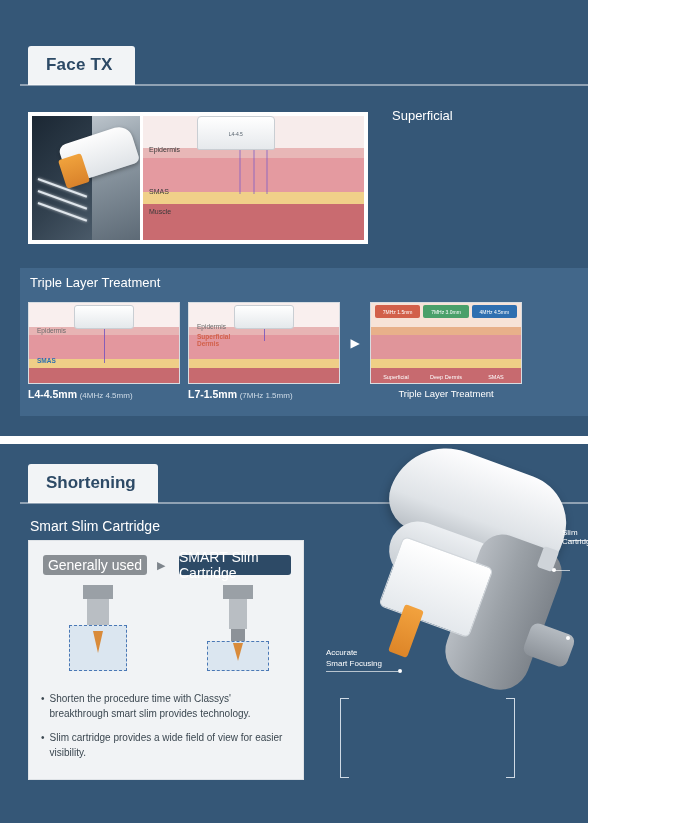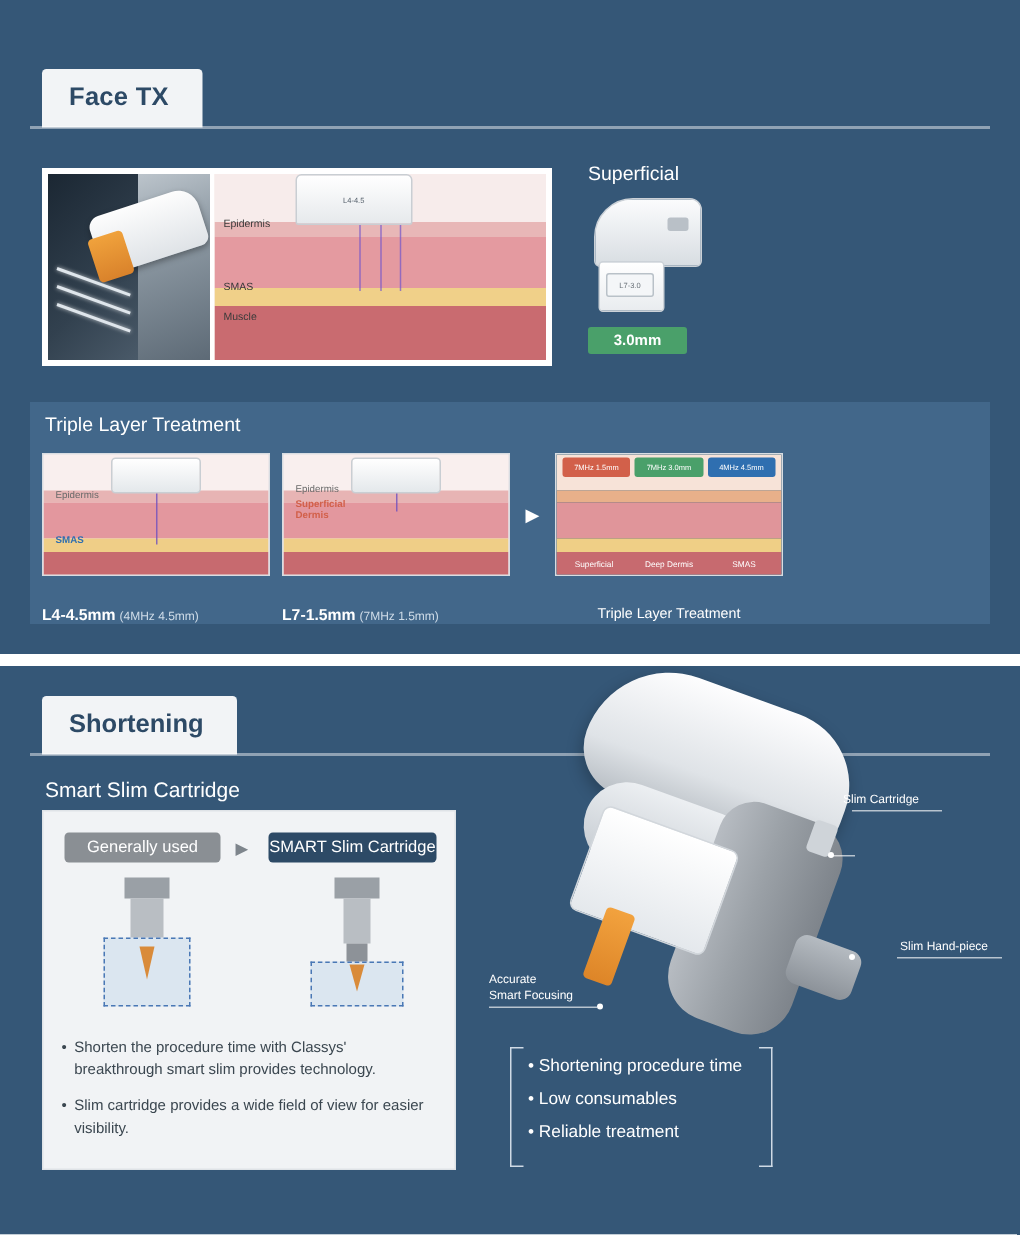--- a/index.html
+++ b/index.html
@@ -2,21 +2,21 @@
 <html><head>
 <meta charset="utf-8">
 <style>
   * { box-sizing: border-box; }
   html, body {
     margin: 0; padding: 0;
     width: 680px; height: 823px;
     background: #ffffff;
     font-family: "Liberation Sans", sans-serif;
   }
-  .page { position: relative; width: 680px; height: 823px; overflow: hidden; background: #fff; }
+  .page { position: relative; width: 588px; height: 823px; overflow: hidden; background: #fff; }
 
   
   .sec1 {
     position: absolute; left: 0; top: 0; width: 680px; height: 436px;
     background: #355777;
   }
   .tab {
     position: absolute; left: 28px; top: 46px;
     background: #f2f4f6; color: #2d4a66;
     font-size: 17px; font-weight: bold;
@@ -136,21 +136,21 @@
   .tl-img .s-smas { position:absolute; left:0; top:56px; width:100%; height:9px;  background:#efce87; }
   .tl-img .s-musc { position:absolute; left:0; top:65px; width:100%; height:17px; background:#c76a6f; }
   .tl-probe {
     position: absolute; left: 50%; top: 2px; transform: translateX(-50%);
     width: 60px; height: 24px; background: linear-gradient(180deg,#fff,#e4e8eb);
     border: 1px solid #c9ced3; border-radius: 3px;
   }
   .tl-beam { position: absolute; top: 26px; left: 50%; width: 1px; background: rgba(110,80,190,.8); }
   .tl-tag { position: absolute; font-size: 6.5px; font-weight: bold; }
   .tl-cap {
-    margin-top: 20px; font-size: 9.5px; color: #ffffff;
+    margin-top: 4px; font-size: 9.5px; color: #ffffff;
   }
   .tl-cap b { font-size: 10.5px; }
   .tl-cap span { color: #cfdce8; font-size: 8px; }
   .tl-arrow {
     width: 14px; height: 82px; display: flex; align-items: center; justify-content: center;
     color: #ffffff; font-size: 12px;
   }
   .tl-last .tl-img { background: #2c5068; }
   .tl-badges { position: absolute; left: 0; top: 2px; width: 100%; display: flex; gap: 3px; padding: 0 4px; }
   .tl-badge { flex: 1; height: 13px; border-radius: 2px; color: #fff; font-size: 5px;
@@ -175,21 +175,21 @@
   }
   .ssc-title { position: absolute; left: 30px; top: 518px; font-size: 14px; color: #fff; }
 
   .ssc-card {
     position: absolute; left: 28px; top: 540px; width: 276px; height: 240px;
     background: #f1f3f5; border: 1px solid #dfe3e7;
   }
   .ssc-diagram { position: relative; width: 100%; height: 142px; }
   .pill {
     position: absolute; top: 14px; height: 20px; border-radius: 3px;
-    font-size: 11px; color: #fff; display: flex; align-items: center; justify-content: center;
+    font-size: 14px; color: #fff; display: flex; align-items: center; justify-content: center;
   }
   .pill-gray { left: 14px; width: 104px; background: #8a8f94; }
   .pill-blue { left: 150px; width: 112px; background: #2d4a66; }
   .pill-arrow { position: absolute; left: 128px; top: 18px; color: #7e858c; font-size: 11px; }
   .tipgrp { position: absolute; top: 44px; }
   .tip-stem { position: absolute; width: 26px; background: #b9bec3; }
   .tip-head { position: absolute; width: 26px; height: 16px; background: #9aa0a6; }
   .tip-zone { position: absolute; border: 1px dashed #4a78b5; background: rgba(120,170,220,.18); }
   .tip-cone { position: absolute; width: 0; height: 0; border-left: 5px solid transparent;
               border-right: 5px solid transparent; border-top: 22px solid #d98b3a; }
@@ -291,30 +291,20 @@
         <div class="skin-label" style="left:6px; top:30px;">Epidermis</div>
         <div class="skin-label" style="left:6px; top:72px;">SMAS</div>
         <div class="skin-label" style="left:6px; top:92px;">Muscle</div>
       </div>
     </div>
 
     <div class="cart-title">Superficial</div>
     <div class="cart-row">
 
 
-      <div class="cart-item">
-        <div class="cart-img">
-          <div class="cart-body">
-              <div class="cart-notch"></div>
-            </div>
-          <div class="cart-front"></div>
-          <div class="cart-chip">L7-3.0</div>
-        </div>
-        <div class="cart-badge" style="background:#4aa06a;">3.0mm</div>
-      </div>
 
 
     </div>
 
     <div class="triple-band"></div>
     <div class="triple-title">Triple Layer Treatment</div>
 
     <div class="tl-row">
 
       <div class="tl-card">
@@ -442,19 +432,14 @@
       </div>
       <div class="bullet">
         <span class="dot">•</span>
         <span>Slim cartridge provides a wide field of view for easier visibility.</span>
       </div>
     </div>
   </div>
 
   <div class="bracket-l"></div>
   <div class="bracket-r"></div>
-  <div class="feat">
-    <div class="feat-item">• Shortening procedure time</div>
-    <div class="feat-item">• Low consumables</div>
-    <div class="feat-item">• Reliable treatment</div>
-  </div>
 
 </div>
 
 </body></html>

